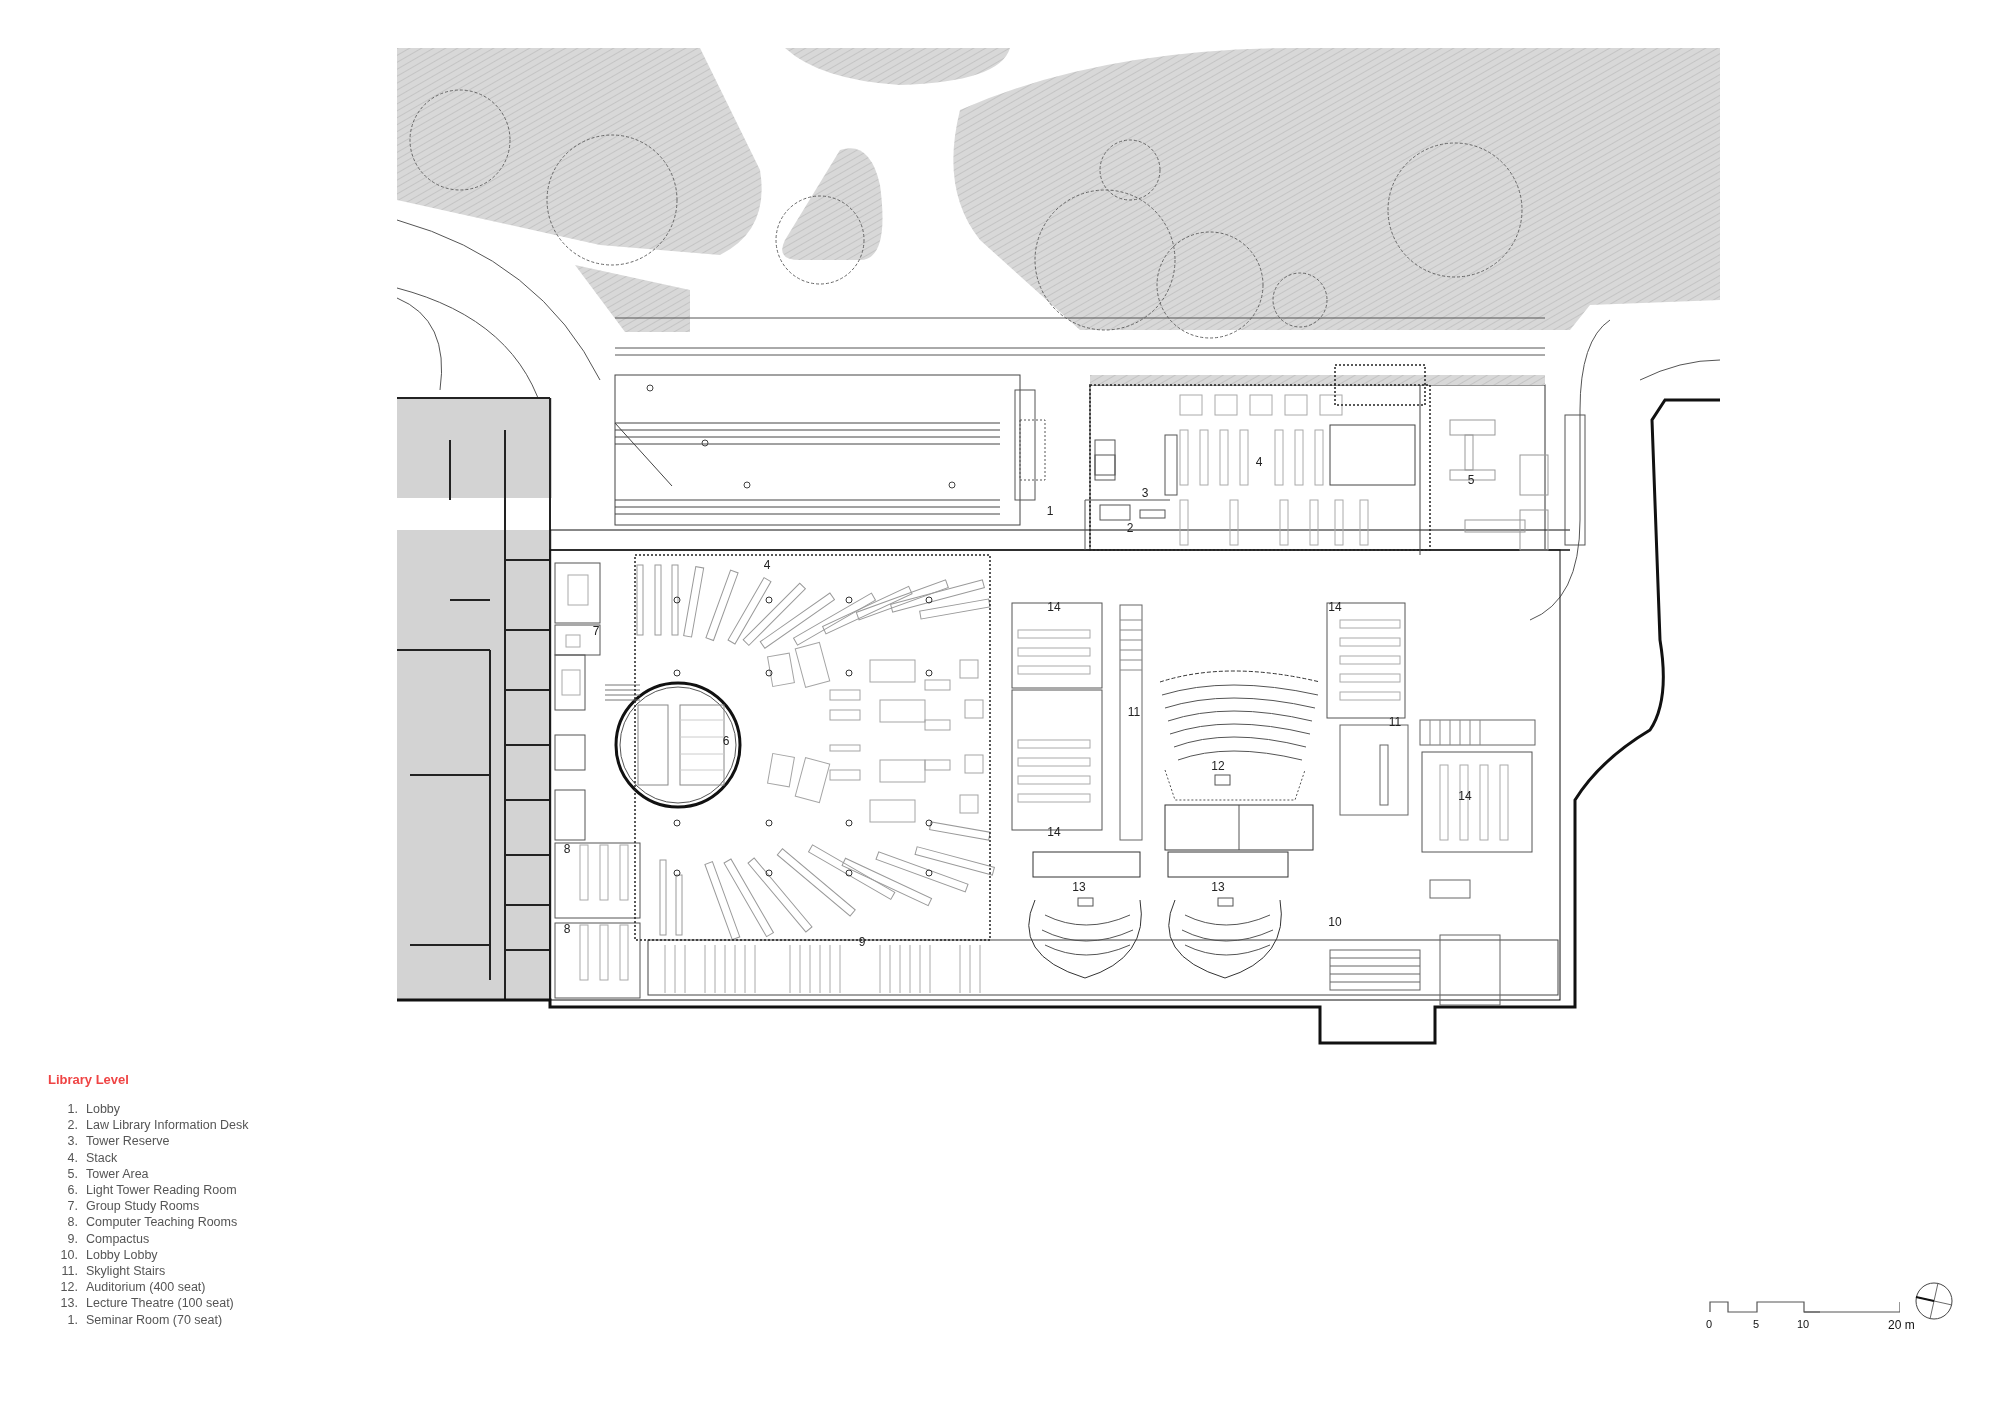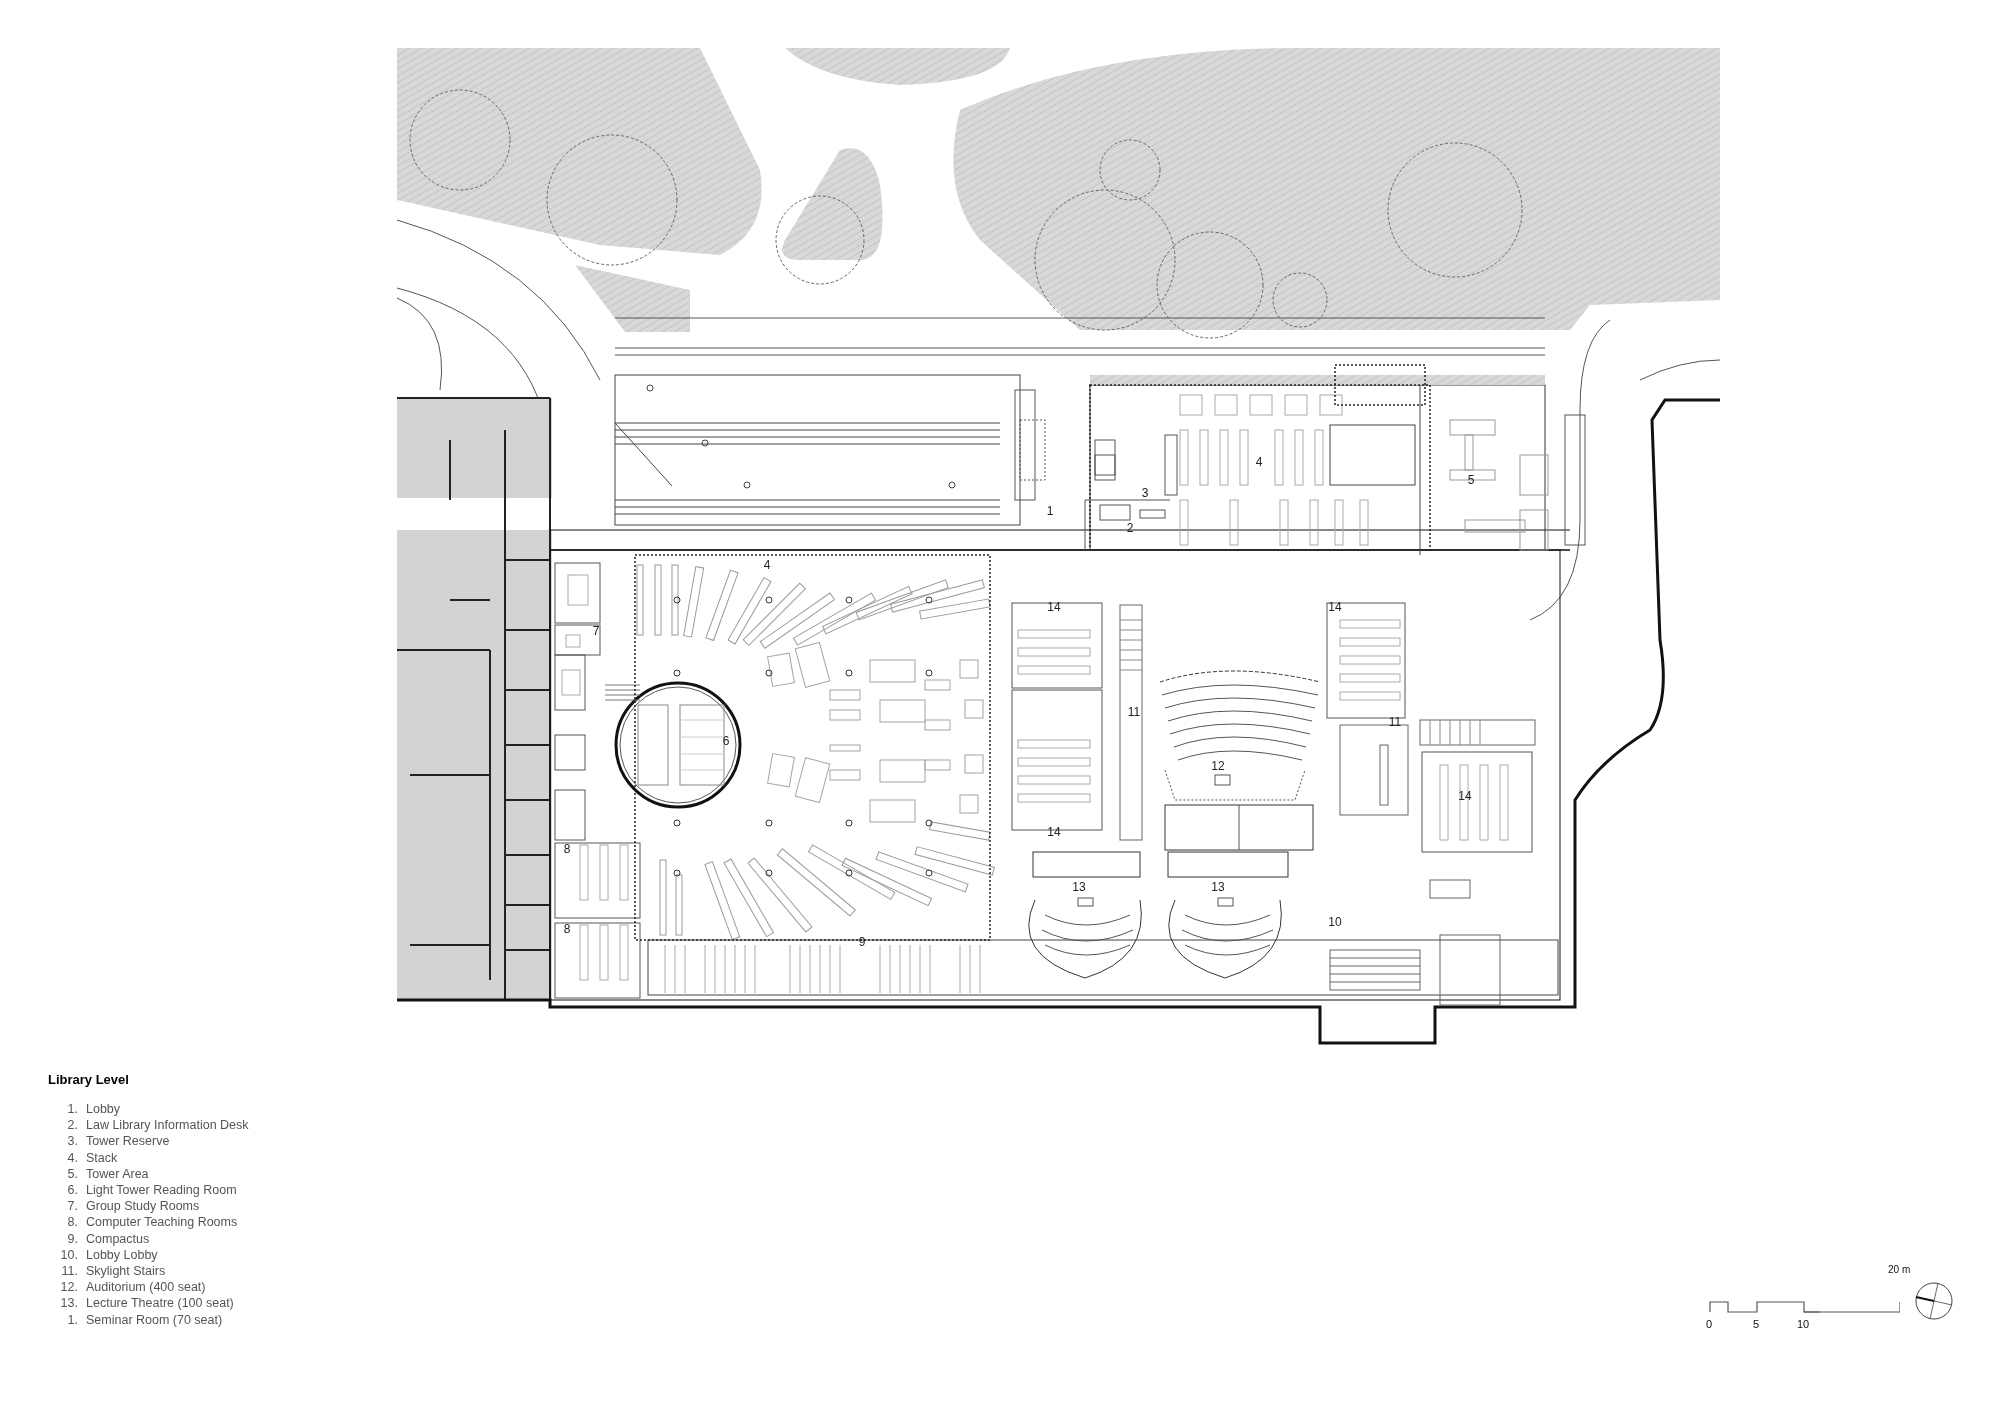--- a/index.html
+++ b/index.html
@@ -1,20 +1,20 @@
 <!DOCTYPE html>
 <html><head>
 <meta charset="utf-8">
 <style>
   html,body{margin:0;padding:0;background:#ffffff;}
   body{width:2000px;height:1414px;position:relative;overflow:hidden;font-family:"Liberation Sans",sans-serif;color:#222;}
   #plan{position:absolute;left:0;top:0;width:2000px;height:1414px;}
   .room-label{font-family:"Liberation Sans",sans-serif;font-size:12px;fill:#222;text-anchor:middle;}
   #legend{position:absolute;left:48px;top:1072px;width:360px;}
-  #legend-title{font-size:13px;font-weight:bold;color:#000000;margin:0 0 14px 0;}
+  #legend-title{font-size:13px;font-weight:bold;color:#ef4444;margin:0 0 14px 0;}
   #legend-list{list-style:none;margin:0;padding:0;}
   #legend-list li{font-size:12.5px;line-height:16.2px;color:#555;display:flex;}
   #legend-list li .num{width:30px;text-align:right;padding-right:8px;color:#555;}
   #scale{position:absolute;left:1700px;top:1284px;width:120px;height:50px;}
   .scale-tick{position:absolute;top:34px;font-size:11px;color:#111;}
   #north{position:absolute;left:1914px;top:1281px;width:40px;height:40px;}
 </style>
 </head>
 <body>
 
@@ -503,21 +503,21 @@
 </div>
 
 <div id="scale">
   <svg width="120" height="34" xmlns="http://www.w3.org/2000/svg">
     <path d="M10 28 L10 18 L28 18 L28 28 L57 28 L57 18 L104 18 L104 28 L200 28" fill="none" stroke="#555" stroke-width="1.2"></path>
   </svg>
   <span class="scale-tick" style="left:6px">0</span>
   <span class="scale-tick" style="left:53px">5</span>
   <span class="scale-tick" style="left:97px">10</span>
 </div>
-<span class="scale-tick" style="position:absolute;left:1888px;top:1264px;font-size:10px;color:#111;">20 m</span>
+<span class="scale-tick" style="position:absolute;left:1888px;top:1318px;font-size:12px;color:#111;">20 m</span>
 <svg style="position:absolute;left:1700px;top:1284px" width="200" height="34" xmlns="http://www.w3.org/2000/svg">
   <path d="M104 28 L200 28 L200 18" fill="none" stroke="#555" stroke-width="1.2"></path>
 </svg>
 
 <svg id="north" viewBox="0 0 40 40" xmlns="http://www.w3.org/2000/svg">
   <circle cx="20" cy="20" r="18" fill="none" stroke="#444" stroke-width="1"></circle>
   <line x1="24" y1="2" x2="16" y2="38" stroke="#444" stroke-width="0.8"></line>
   <line x1="2" y1="16" x2="38" y2="24" stroke="#444" stroke-width="0.8"></line>
   <line x1="2" y1="16" x2="20" y2="20" stroke="#111" stroke-width="2"></line>
 </svg>

